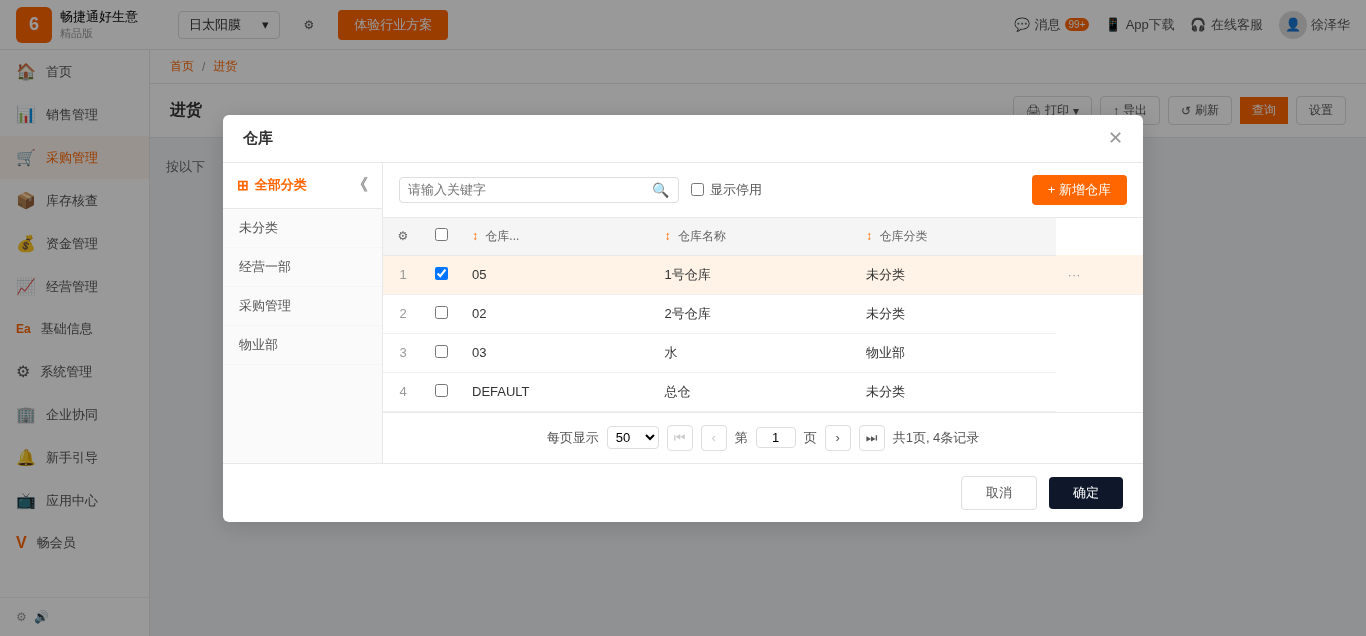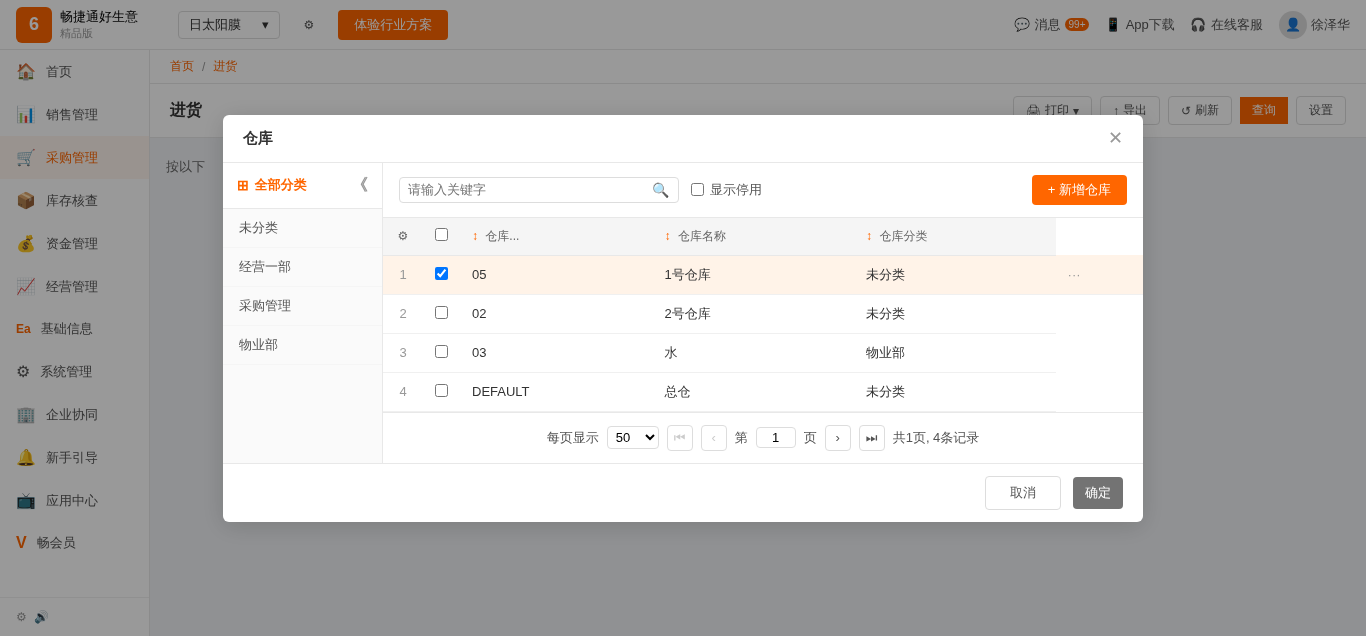--- a/index.html
+++ b/index.html
@@ -219,22 +219,22 @@
     
     .modal-footer {
       display: flex; align-items: center; justify-content: flex-end;
       padding: 12px 20px; gap: 12px; border-top: 1px solid #e8e8e8;
     }
     .btn-cancel {
       border: 1px solid #ddd; background: #fff; color: #555;
       padding: 7px 24px; border-radius: 4px; cursor: pointer; font-size: 13px;
     }
     .btn-confirm {
-      background: #737373; color: #fff; border: none;
-      padding: 7px 12px; border-radius: 4px; cursor: pointer; font-size: 13px;
+      background: #0f172a; color: #fff; border: none;
+      padding: 7px 24px; border-radius: 4px; cursor: pointer; font-size: 13px;
     }
 
     .sort-icon { color: #f60; margin-right: 4px; }
   </style>
 </head>
 <body>
 
 <div class="topbar">
   <div class="logo-area">
     <div class="logo-icon">6</div>

